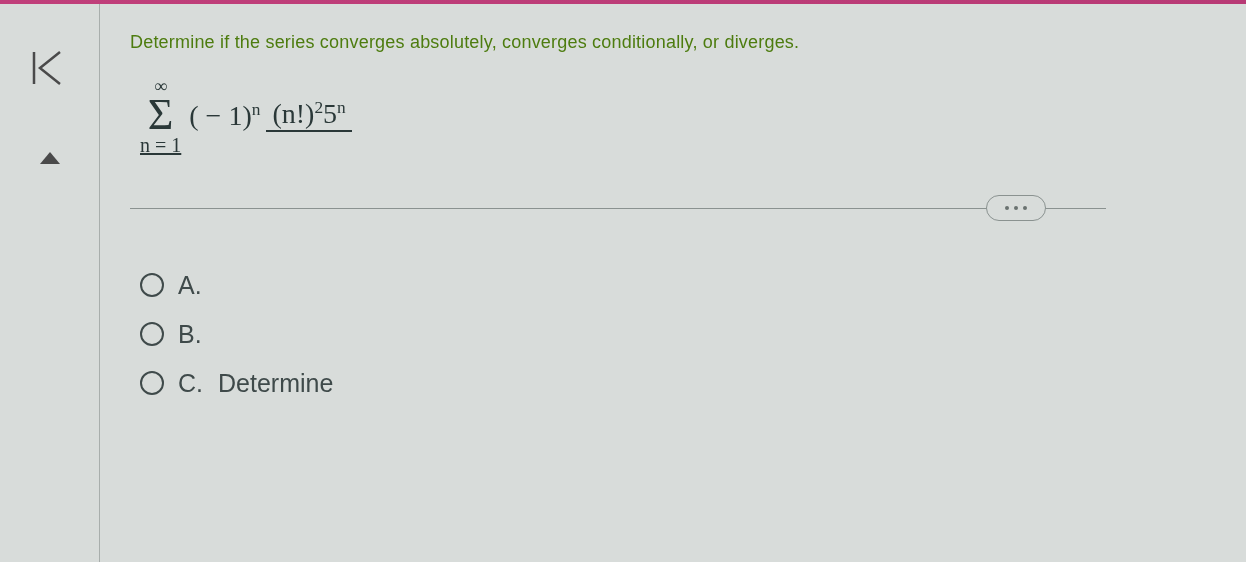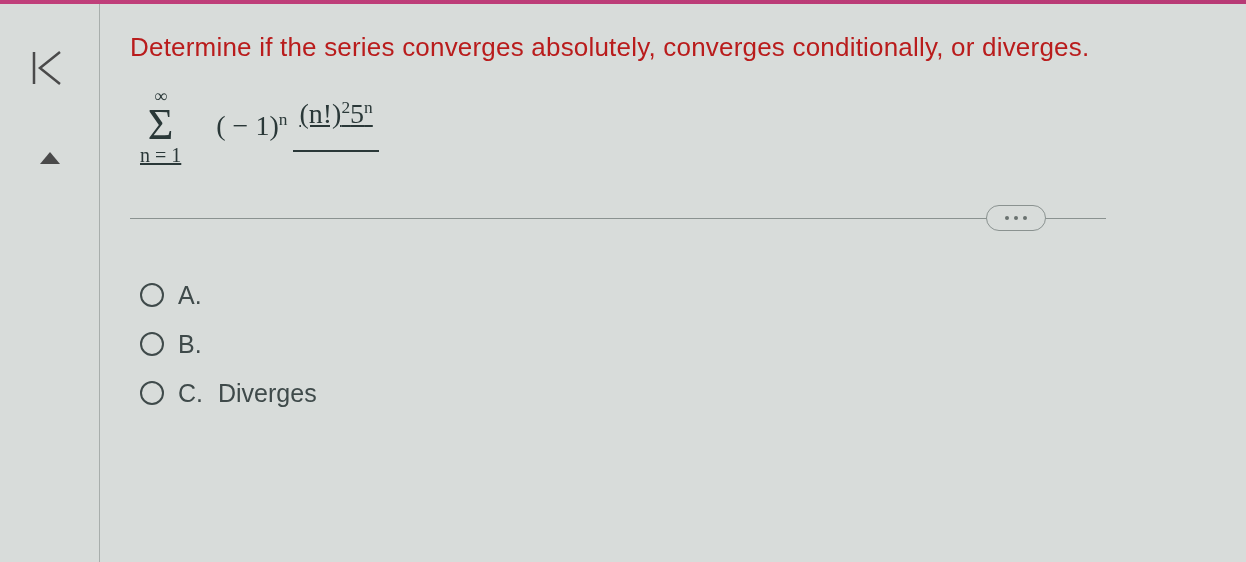--- a/index.html
+++ b/index.html
@@ -44,22 +44,22 @@
       width: 24px;
       height: 24px;
       fill: #4a4a4a;
     }
     .content {
       flex: 1;
       padding: 28px 40px 20px 30px;
       color: #3f4a4a;
     }
     .question-text {
-      font-size: 26px;
-      color: #b91c1c;
+      font-size: 18px;
+      color: #4d7c0f;
       margin-bottom: 24px;
       letter-spacing: 0.2px;
     }
     .formula {
       font-family: 'Times New Roman', serif;
       font-size: 28px;
       color: #2a3838;
       margin-bottom: 40px;
       padding-left: 10px;
       display: flex;
@@ -83,32 +83,30 @@
       font-size: 20px;
       text-decoration: underline;
     }
     .term {
       display: inline-flex;
       align-items: center;
     }
     .base-exp {
       display: inline-block;
       position: relative;
-      margin-left: 27px;
     }
     .frac {
       display: inline-flex;
       flex-direction: column;
       align-items: center;
       margin-left: 6px;
       line-height: 1.1;
     }
     .frac .num {
-      padding: 0 6px 20px;
-      text-decoration: underline;
+      padding: 0 6px 0;
     }
     .frac .bar {
       width: 100%;
       border-top: 2px solid #2a3838;
     }
     .frac .den {
       padding: 2px 6px 0;
     }
     sup {
       font-size: 0.62em;
@@ -232,19 +230,19 @@
       </label>
 
       <label class="option">
         <span class="radio"></span>
         <span class="opt-letter">B.</span>
       </label>
 
       <label class="option">
         <span class="radio"></span>
         <span class="opt-letter">C.</span>
-        <span>Diverges</span>
+        <span>Determine</span>
       </label>
 
     </div>
 
   </div>
 </div>
 
 </body></html>

